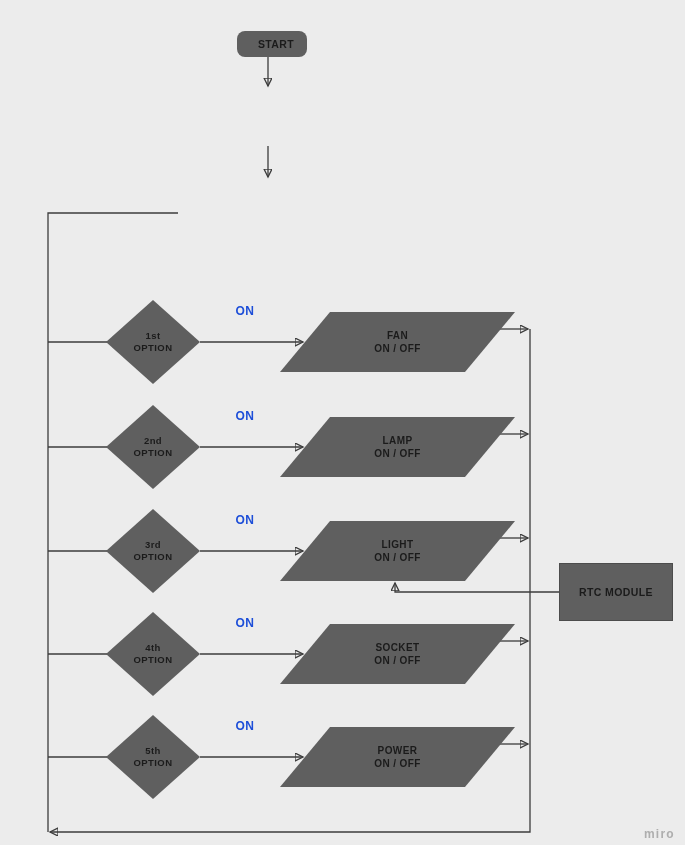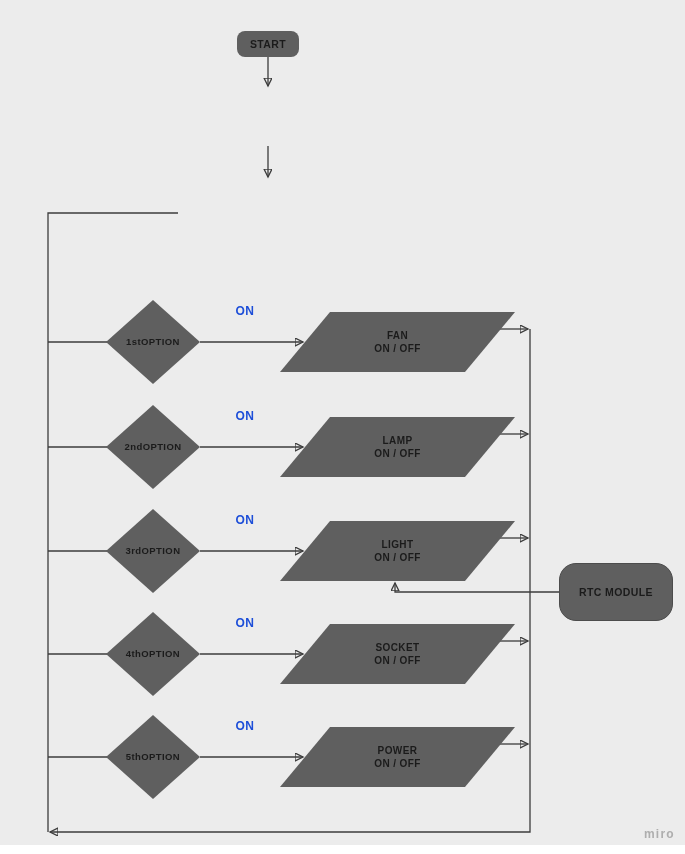--- a/index.html
+++ b/index.html
@@ -36,42 +36,42 @@
     text-align: center;
     font-weight: bold;
     letter-spacing: 0.4px;
   }
   .rect { border: 1px solid #4c4c4c; box-sizing: border-box; }
 
   .start {
     left: 237px; top: 31px; width: 62px; height: 26px;
     border-radius: 8px;
     font-size: 10.5px;
+    padding-left: 8px;
   }
   .init {
     left: 203px; top: 88px; width: 130px; height: 58px;
     font-size: 10px; line-height: 13px;
   }
   .input {
     left: 178px; top: 179px; width: 182px; height: 68px;
     font-size: 10px; line-height: 14px;
   }
   .rtc {
     left: 559px; top: 563px; width: 114px; height: 58px;
     font-size: 10.5px;
-    border-radius: 17px;
   }
 
   .diamond {
     position: absolute;
     left: 106px; width: 94px; height: 84px;
     background: #5f5f5f;
     clip-path: polygon(50% 0%, 100% 50%, 50% 100%, 0% 50%);
     display: flex;
-    flex-direction: row;
+    flex-direction: column;
     align-items: center;
     justify-content: center;
     text-align: right;
     color: #1b1b1b;
     font-size: 9.5px;
     font-weight: bold;
     letter-spacing: 0.4px;
     line-height: 12px;
   }
 

